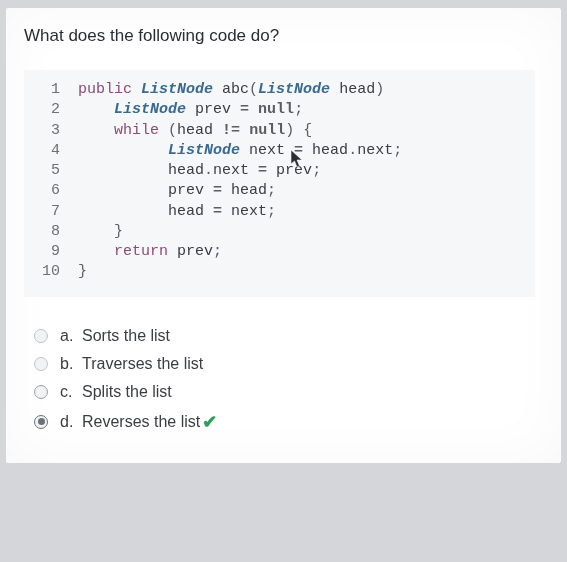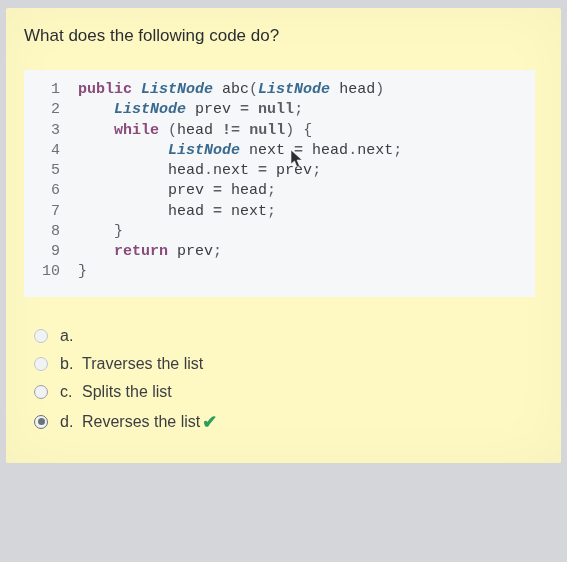--- a/index.html
+++ b/index.html
@@ -5,21 +5,21 @@
   * { box-sizing: border-box; margin: 0; padding: 0; }
   body {
     width: 567px;
     height: 562px;
     background: #d4d6d9;
     font-family: Arial, Helvetica, sans-serif;
     overflow: hidden;
     position: relative;
   }
   .card {
-    background: #fef9c3;
+    background: #ffffff;
     margin: 8px 6px;
     padding: 18px 26px 20px 18px;
     border-radius: 2px;
     box-shadow: inset 0 0 60px rgba(0,0,0,0.03);
   }
   .question {
     font-size: 17px;
     color: #2a2e33;
     margin-bottom: 24px;
     font-weight: 400;
@@ -37,21 +37,21 @@
   }
   .code-line { display: flex; }
   .ln {
     display: inline-block;
     width: 28px;
     text-align: right;
     color: #6b7178;
     margin-right: 18px;
     flex-shrink: 0;
   }
-  .kw   { color: #8a4a7a; font-weight: bold; }   
+  .kw   { color: #8a4a7a; font-weight: normal; }   
   .type { color: #3a6a8f; font-weight: bold; font-style: italic; }   
   .id   { color: #3a3d42; }
   .op   { color: #5a5e64; font-weight: bold; }
   .nul  { color: #5a5e64; font-weight: bold; text-align: center; }
   .pun  { color: #5a5e64; }
   .answers { padding-left: 10px; }
   .ans-row {
     display: flex;
     align-items: center;
     margin-bottom: 10px;
@@ -96,20 +96,21 @@
 
 <div class="card">
   <div class="question">What does the following code do?</div>
 
   <div class="code-block"><div class="code-line"><span class="ln">1</span><span><span class="kw">public</span> <span class="type">ListNode</span> <span class="id">abc</span><span class="pun">(</span><span class="type">ListNode</span> <span class="id">head</span><span class="pun">)</span></span></div><div class="code-line"><span class="ln">2</span><span>    <span class="type">ListNode</span> <span class="id">prev</span> <span class="op">=</span> <span class="nul">null</span><span class="pun">;</span></span></div><div class="code-line"><span class="ln">3</span><span>    <span class="kw">while</span> <span class="pun">(</span><span class="id">head</span> <span class="op">!=</span> <span class="nul">null</span><span class="pun">)</span> <span class="pun">{</span></span></div><div class="code-line"><span class="ln">4</span><span>          <span class="type">ListNode</span> <span class="id">next</span> <span class="op">=</span> <span class="id">head</span><span class="pun">.</span><span class="id">next</span><span class="pun">;</span></span></div><div class="code-line"><span class="ln">5</span><span>          <span class="id">head</span><span class="pun">.</span><span class="id">next</span> <span class="op">=</span> <span class="id">prev</span><span class="pun">;</span></span></div><div class="code-line"><span class="ln">6</span><span>          <span class="id">prev</span> <span class="op">=</span> <span class="id">head</span><span class="pun">;</span></span></div><div class="code-line"><span class="ln">7</span><span>          <span class="id">head</span> <span class="op">=</span> <span class="id">next</span><span class="pun">;</span></span></div><div class="code-line"><span class="ln">8</span><span>    <span class="pun">}</span></span></div><div class="code-line"><span class="ln">9</span><span>    <span class="kw">return</span> <span class="id">prev</span><span class="pun">;</span></span></div><div class="code-line"><span class="ln">10</span><span><span class="pun">}</span></span></div></div>
 
   <div class="answers">
       <div class="ans-row">
         <span class="radio faded"></span>
         <span class="letter">a.</span>
+        <span>Sorts the list</span>
       </div>
       <div class="ans-row">
         <span class="radio faded"></span>
         <span class="letter">b.</span>
         <span>Traverses the list</span>
       </div>
       <div class="ans-row">
         <span class="radio"></span>
         <span class="letter">c.</span>
         <span>Splits the list</span>

